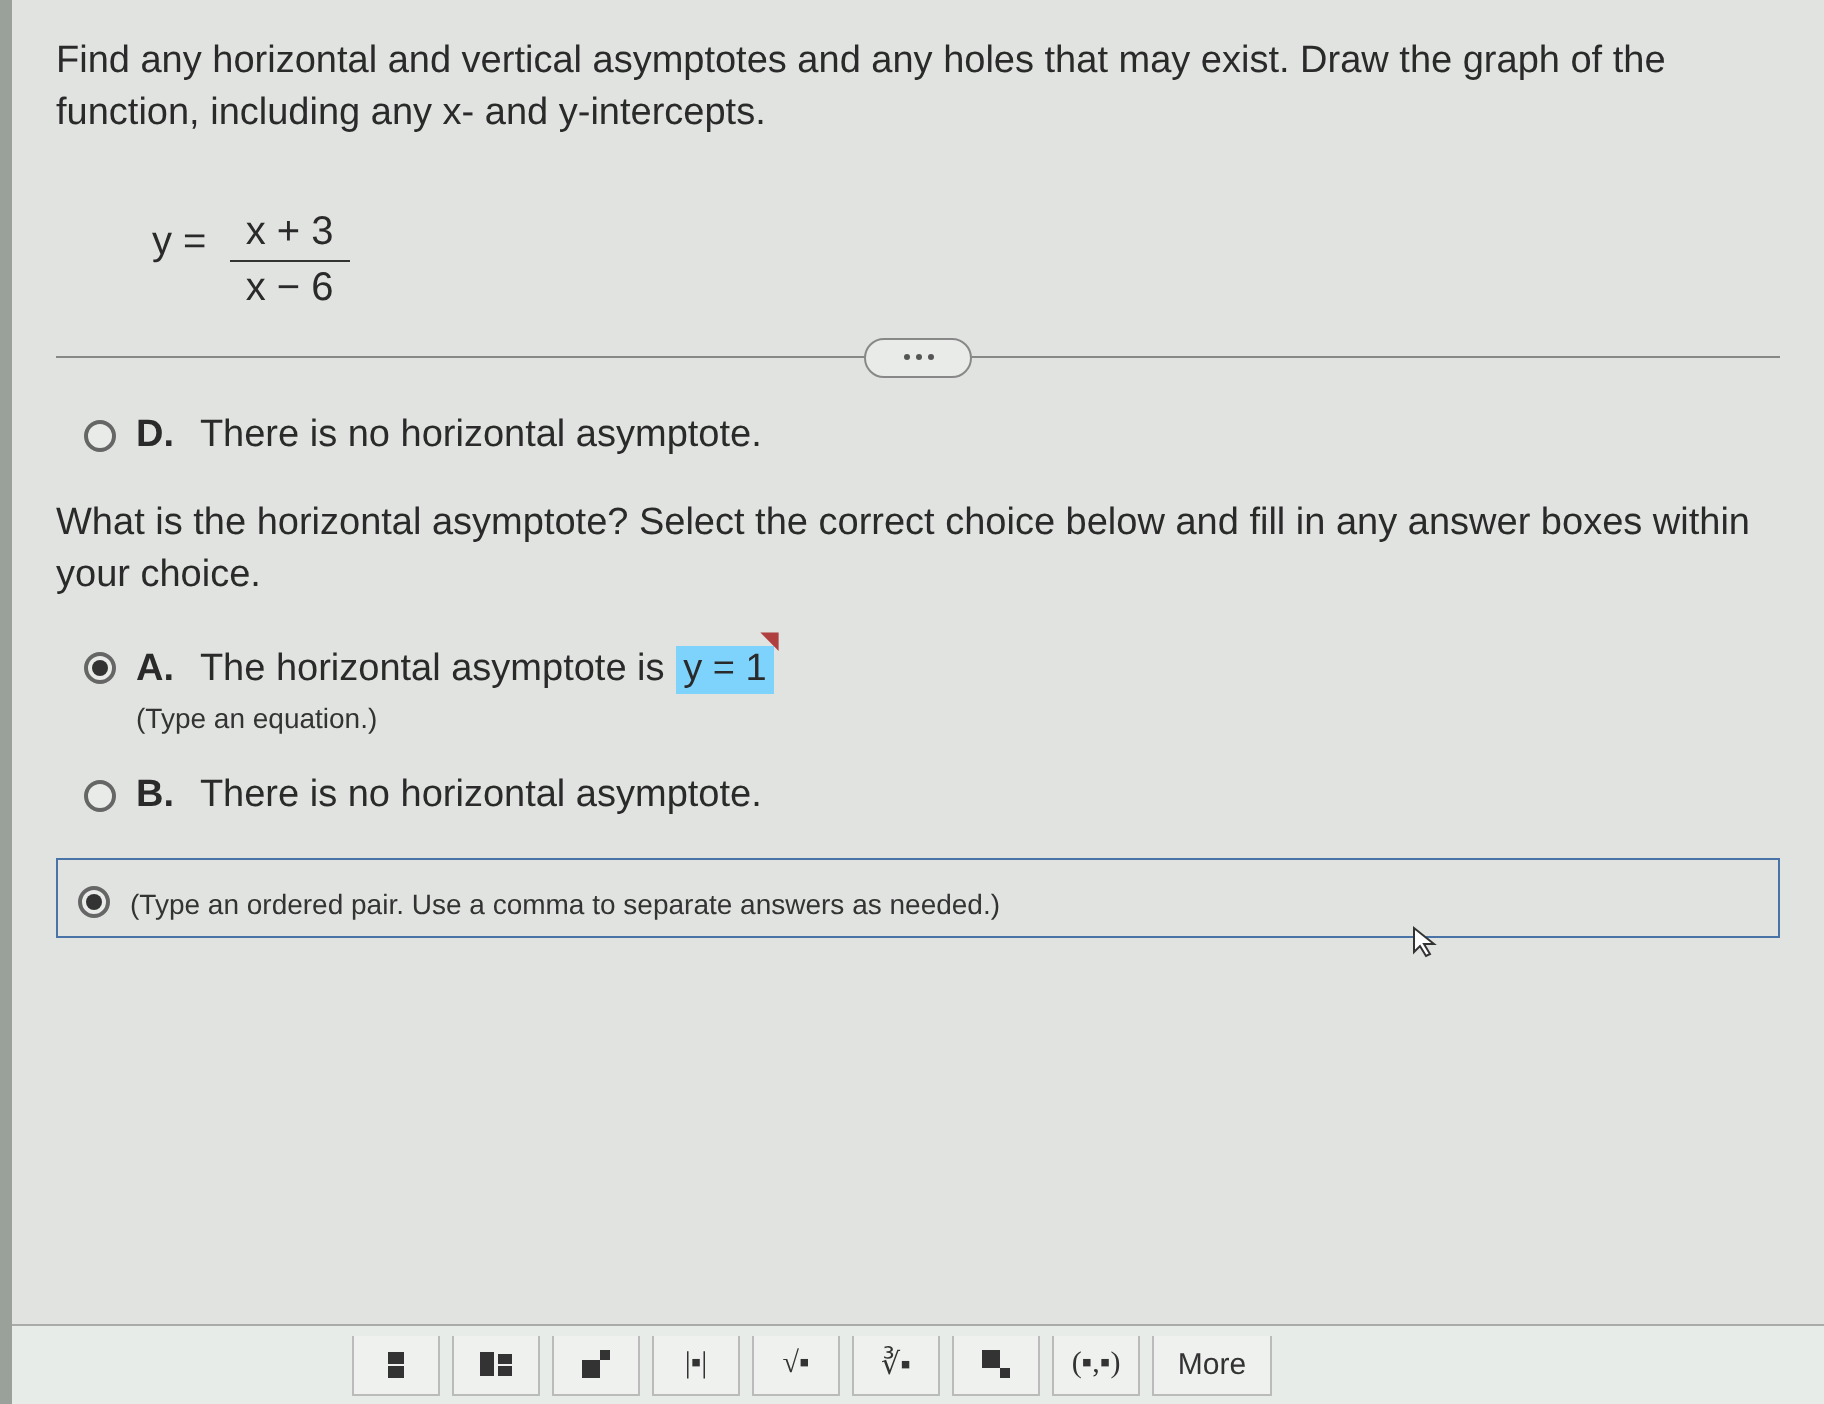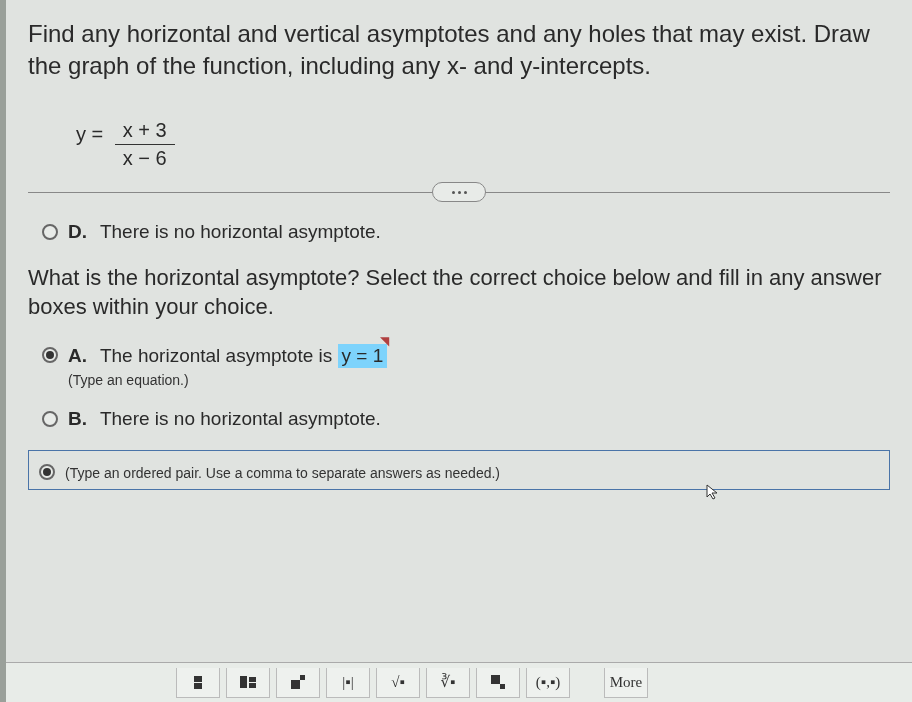--- a/index.html
+++ b/index.html
@@ -11,21 +11,21 @@
       overflow: hidden;
       color: #2a2a2a;
     }
     .page {
       background: #e0e3e0;
       padding: 18px 22px 0 22px;
       height: 100%;
       border-left: 6px solid #9aa09a;
     }
     .question-text {
-      font-size: 24px;
+      font-size: 19px;
       line-height: 1.35;
       margin-bottom: 18px;
     }
     .equation {
       margin: 8px 0 22px 48px;
       font-size: 20px;
     }
     .frac {
       display: inline-block;
       vertical-align: middle;
@@ -81,21 +81,21 @@
       position: absolute;
       width: 8px;
       height: 8px;
       background: #333;
       border-radius: 50%;
       top: 2px;
       left: 2px;
     }
     .option-label { font-weight: bold; margin-right: 8px; }
     .sub-question {
-      font-size: 22px;
+      font-size: 19px;
       line-height: 1.35;
       margin: 8px 0 22px 0;
     }
     .filled-answer {
       background: #7dd3fc;
       padding: 1px 4px;
       position: relative;
       display: inline-block;
     }
     .filled-answer .caret-mark {
@@ -149,24 +149,23 @@
       background: #eef1ee;
       display: flex;
       align-items: center;
       justify-content: center;
       font-size: 15px;
       font-family: "Times New Roman", serif;
       color: #333;
       cursor: pointer;
     }
     .more-btn {
-      width: 44px;
-      font-family: Liberation Serif, serif;
+      width: 60px;
+      font-family: Liberation Sans, sans-serif;
       font-size: 15px;
-      margin-left: 28px;
     }
     .opt-body { flex: 1; }
   </style>
 </head>
 <body>
 
 <div class="page">
   <div class="question-text">Find any horizontal and vertical asymptotes and any holes that may exist. Draw the graph of the function, including any x- and y-intercepts.</div>
 
   <div class="equation">

